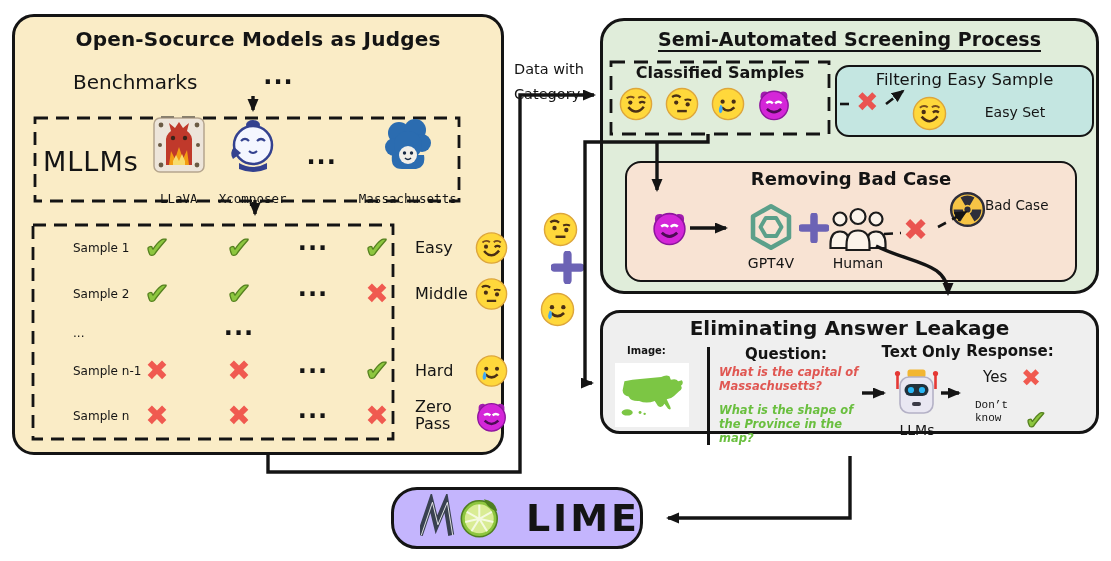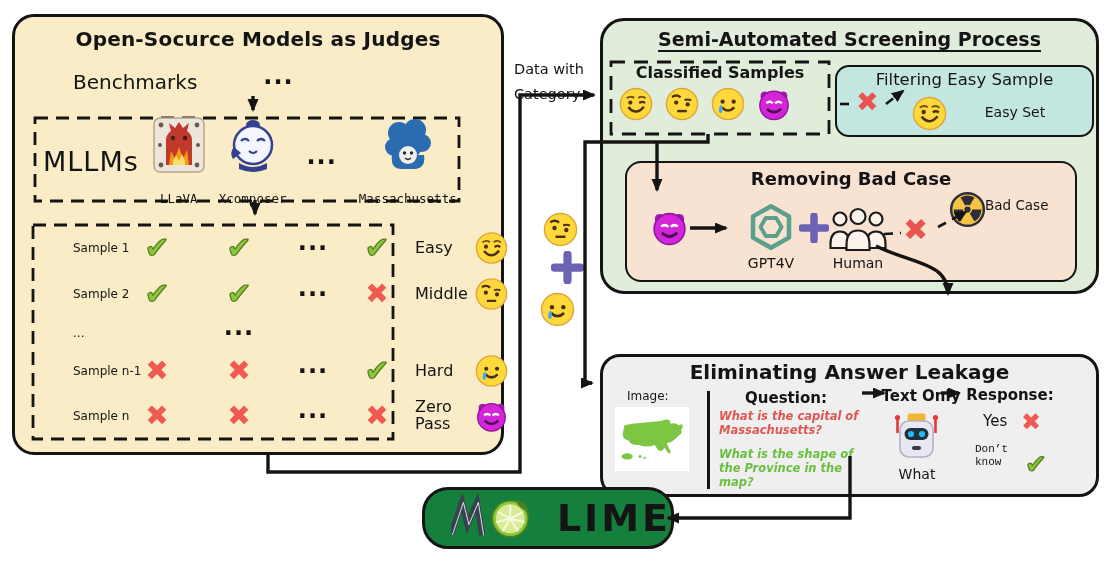--- a/index.html
+++ b/index.html
@@ -69,42 +69,42 @@
   #gpt-icon{left:118px;top:38px;width:52px;height:52px;}
   #gpt-label{left:106px;top:92px;width:76px;font-size:14px;text-align:center;}
   #bad-plus{left:172px;top:50px;width:30px;height:30px;}
   #bad-plus svg{width:100%;height:100%;}
   #human-icon{left:200px;top:43px;width:62px;height:50px;}
   #human-label{left:202px;top:92px;width:58px;font-size:14px;text-align:center;}
   #rad-icon{left:322px;top:28px;width:37px;height:37px;}
   #badcase-label{left:358px;top:34px;width:80px;font-size:13.5px;}
 
   
-  #gray-panel{left:600px;top:310px;width:499px;height:143px;background:#EFEFEF;border-radius:20px;margin-top:44px;}
+  #gray-panel{left:600px;top:310px;width:499px;height:124px;background:#EFEFEF;border-radius:20px;}
   #gray-title{left:0;top:3px;width:100%;font-size:20px;font-weight:bold;}
-  #img-label{left:24px;top:32px;width:70px;font-size:12px;font-weight:normal;}
+  #img-label{left:24px;top:32px;width:70px;font-size:10px;font-weight:bold;}
   #map-box{left:12px;top:50px;width:74px;height:64px;background:#fff;display:flex;align-items:center;justify-content:center;}
   #map-box svg{width:68px;height:50px;}
   #q-divider{left:104px;top:34px;width:2.6px;height:98px;background:#141414;}
   #q-label{left:118px;top:32px;width:130px;font-size:15px;font-weight:bold;text-align:center;}
   .qtext{font-size:11.5px;font-weight:bold;font-style:italic;line-height:1.2;width:158px;}
   #q-red{left:116px;top:53px;color:#E05752;}
   #q-green{left:116px;top:91px;color:#6ABF3F;}
   #textonly-label{left:268px;top:30px;width:100px;font-size:15px;font-weight:bold;text-align:center;}
   #robot-icon{left:289px;top:54px;width:49px;height:54px;}
   #robot-icon svg{width:100%;height:100%;}
   #llms-label{left:282px;top:109px;width:64px;font-size:14px;text-align:center;font-weight:normal;}
   #resp-label{left:352px;top:29px;width:110px;font-size:15px;font-weight:bold;text-align:center;}
   #resp-yes{left:380px;top:55px;font-size:15px;}
   #resp-yes-mark{left:418px;top:51px;font-size:24px;}
   #resp-dk{left:372px;top:86px;width:56px;font-size:11px;line-height:1.15;font-family:Liberation Mono, monospace;}
   #resp-dk-mark{left:422px;top:92px;font-size:26px;}
 
   
-  #lime-box{left:422px;top:487px;width:252px;height:62px;background:#15803d;border-radius:26px;display:flex;align-items:center;justify-content:center;gap:18px;}
+  #lime-box{left:391px;top:487px;width:252px;height:62px;background:#c4b5fd;border-radius:26px;display:flex;align-items:center;justify-content:center;gap:18px;}
   #lime-m{width:46px;height:48px;margin-left:-6px;}
   #lime-slice{width:50px;height:50px;margin-left:-16px;}
   #lime-label{font-size:38px;font-weight:bold;letter-spacing:3px;margin-left:8px;}
 
   
   .stray-cross{position:absolute;color:#EA5450;font-weight:bold;z-index:60;line-height:1;}
   #filter-cross{left:856px;top:88px;font-size:27px;}
   #bad-cross{left:903px;top:215px;font-size:30px;}
 
   #overlay{position:absolute;left:0;top:0;width:1111px;height:561px;pointer-events:none;z-index:50;}
@@ -402,21 +402,21 @@
         <circle cx="5" cy="6.5" r="2.6" fill="#E53935"></circle>
           <circle cx="43" cy="6.5" r="2.6" fill="#E53935"></circle>
         <rect x="15" y="2.5" width="18" height="8" rx="2.5" fill="#F2B632"></rect>
         <rect x="7.5" y="10" width="33" height="36" rx="9" fill="#E9E7F2" stroke="#B4B1C6" stroke-width="1.6"></rect>
         <rect x="12" y="17" width="24" height="12" rx="6" fill="#22303C"></rect>
         <circle cx="18.5" cy="23" r="3.1" fill="#29B6F6"></circle>
           <circle cx="29.5" cy="23" r="3.1" fill="#29B6F6"></circle>
         <rect x="19.5" y="35" width="9" height="4" rx="2" fill="#3A3A46"></rect>
       </svg>
     </span>
-    <div class="abs" id="llms-label">What</div>
+    <div class="abs" id="llms-label">LLMs</div>
     <div class="abs ctr" id="resp-label">Response:</div>
     <div class="abs" id="resp-yes">Yes</div>
     <span class="abs cross" id="resp-yes-mark">✖</span>
     <div class="abs" id="resp-dk">Don’t know</div>
     <span class="abs check" id="resp-dk-mark">✔</span>
   </div>
 
   <div class="panel" id="lime-box">
     <svg id="lime-m" viewBox="0 0 50 50">
       <path d="M4 48 L15 4 L25 34 L35 4 L46 48" stroke="#394150" stroke-width="8" fill="none" transform="skewX(-5)"></path>

